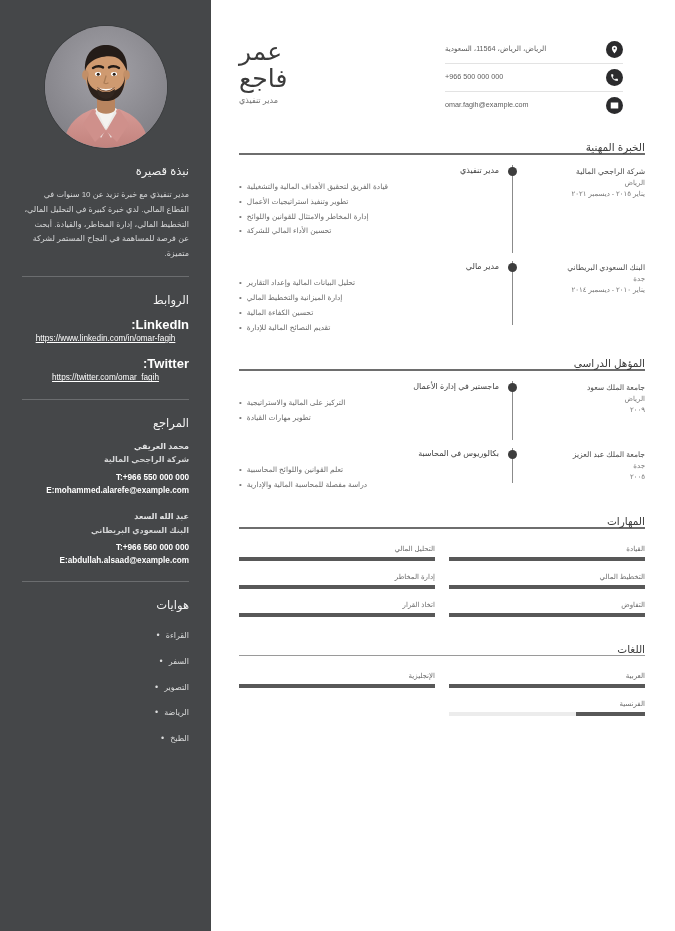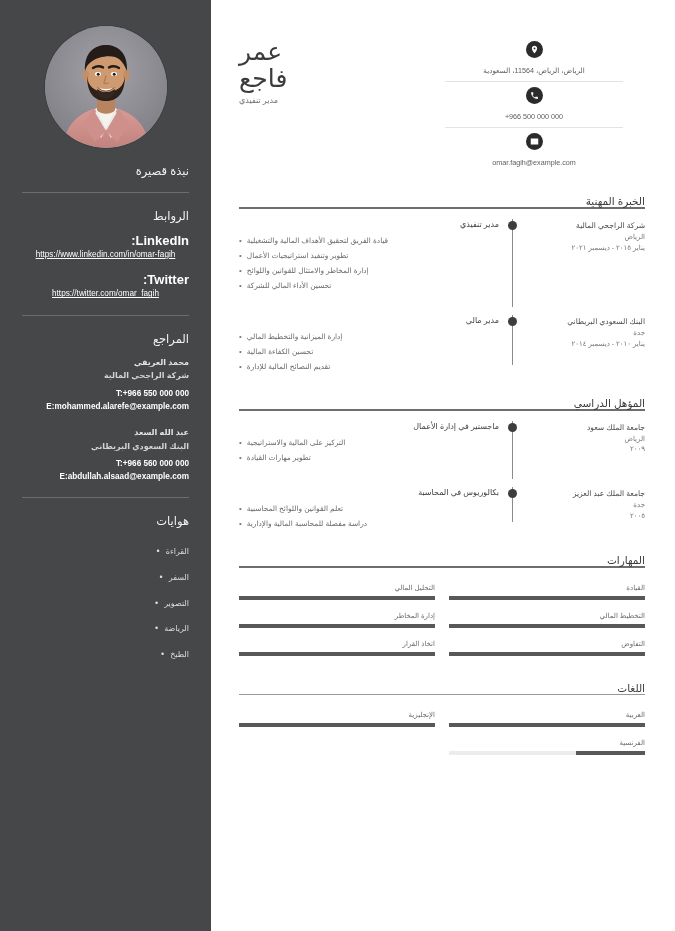--- a/index.html
+++ b/index.html
@@ -158,21 +158,20 @@
     margin-right: 22px;
   }
   .contact-row {
     display: flex;
     align-items: center;
     justify-content: flex-start;
     gap: 8px;
     padding: 5px 0;
     border-bottom: 1px solid #e3e3e3;
     direction: rtl;
-    flex-direction: column;
   }
   .contact-row:last-child { border-bottom: none; }
   .ci {
     width: 17px;
     height: 17px;
     border-radius: 50%;
     background: #2b2b2d;
     flex: 0 0 17px;
     display: flex;
     align-items: center;
@@ -396,20 +395,21 @@
 
             <path d="M52.5 61.5 Q61 68.5 69.5 61.5 Q61 64.5 52.5 61.5 Z" fill="#ffffff"></path>
             <path d="M52.5 61.5 Q61 68.8 69.5 61.5" stroke="#6e4a35" stroke-width="0.9" fill="none"></path>
           </g>
         </svg>
       </div>
     </div>
 
     <div class="side-sec">
       <div class="side-title">نبذة قصيرة</div>
+      <div class="side-body">مدير تنفيذي مع خبرة تزيد عن 10 سنوات في القطاع المالي. لدي خبرة كبيرة في التحليل المالي، التخطيط المالي، إدارة المخاطر، والقيادة. أبحث عن فرصة للمساهمة في النجاح المستمر لشركة متميزة.</div>
       <div class="side-divider"></div>
     </div>
 
     <div class="side-sec">
       <div class="side-title">الروابط</div>
 
       <div class="link-block">
         <div class="link-label">LinkedIn:</div>
         <a class="link-url" href="#">https://www.linkedin.com/in/omar-fagih</a>
       </div>
@@ -527,20 +527,21 @@
           <div class="tl-city">جدة</div>
           <div class="tl-date">يناير ٢٠١٠ - ديسمبر ٢٠١٤</div>
         </div>
         <div class="tl-axis">
           <div class="tl-line"></div>
           <div class="tl-dot"></div>
         </div>
         <div class="tl-right">
           <div class="tl-role">مدير مالي</div>
           <ul class="tl-bullets">
+            <li>تحليل البيانات المالية وإعداد التقارير</li>
             <li>إدارة الميزانية والتخطيط المالي</li>
             <li>تحسين الكفاءة المالية</li>
             <li>تقديم النصائح المالية للإدارة</li>
           </ul>
         </div>
       </div>
     </section>
 
     <section class="section">
       <div class="sec-head">المؤهل الدراسي</div>

